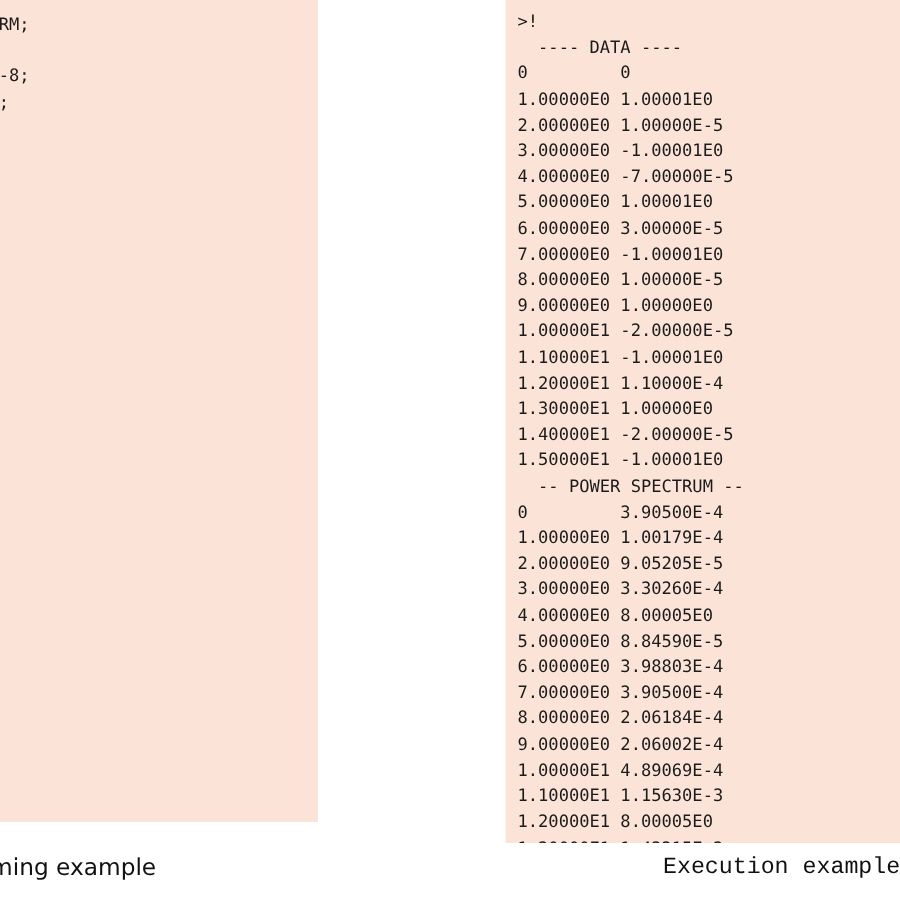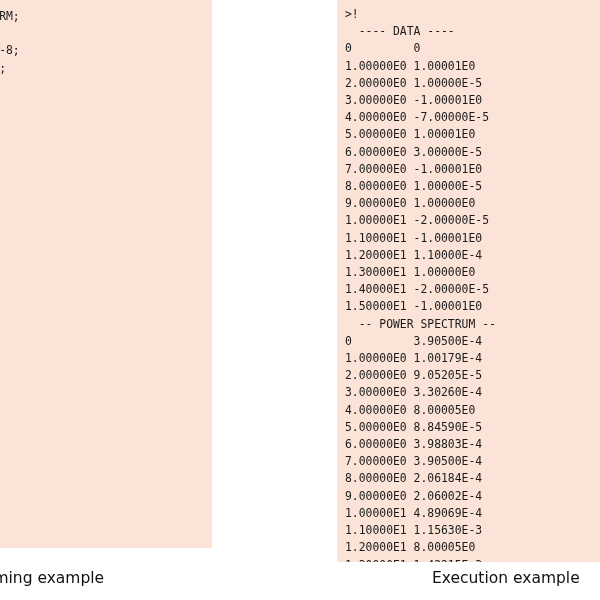--- a/index.html
+++ b/index.html
@@ -63,22 +63,23 @@
     font-family: "DejaVu Sans", sans-serif;
     font-size: 15.5px;
     color: #111111;
     white-space: nowrap;
   }
   #left-caption {
     left: -72px;
     top: 569px;
   }
   #right-caption {
-    left: 432px;
+    left: 442px;
     top: 569px;
+    font-family: Liberation Mono, monospace;
   }
 </style>
 </head>
 <body>
 
 <div class="panel" id="left-panel">
   <pre class="code" id="left-code">      TRANSFORM;
       .TXT;
     , PERSEUS-8;
   ###########;

